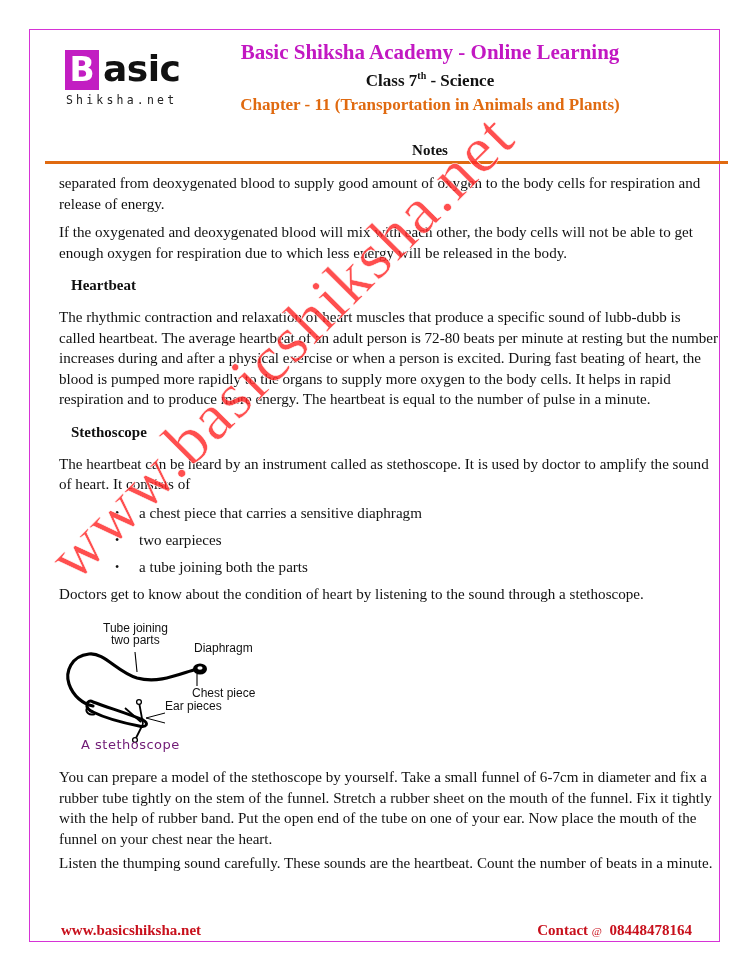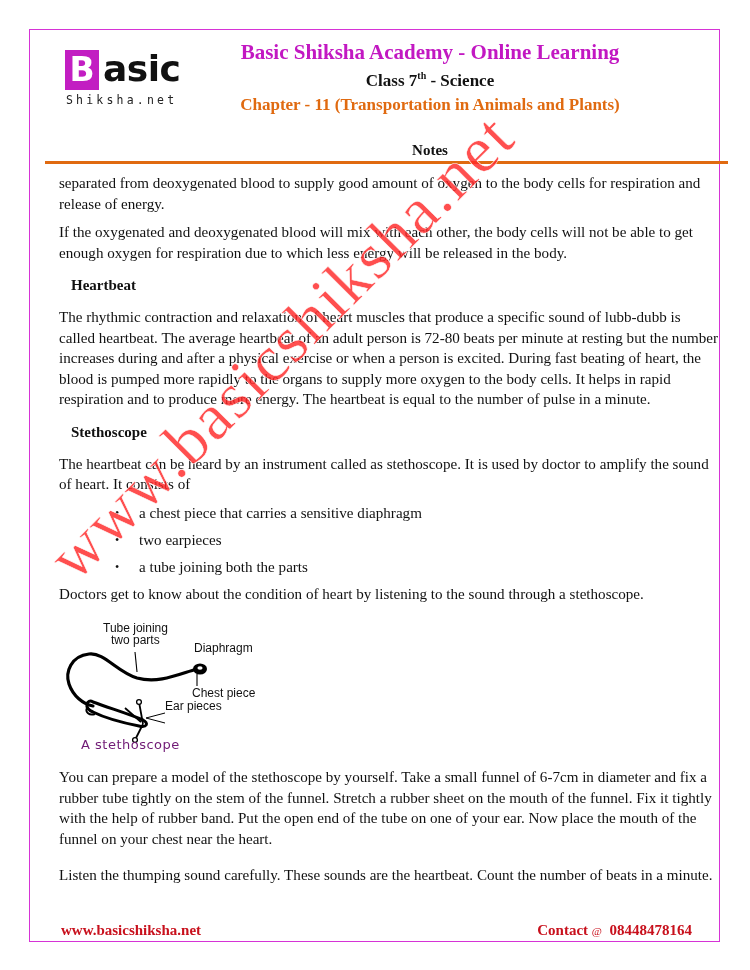--- a/index.html
+++ b/index.html
@@ -79,20 +79,20 @@
       <path d="M87 106 L 106 101 M 87 106 L 106 111" fill="none" stroke="#000" stroke-width="1"></path>
     </svg>
     <div class="fig-label" style="left:44px; top:10px;">Tube joining</div>
     <div class="fig-label" style="left:52px; top:22px;">two parts</div>
     <div class="fig-label" style="left:135px; top:30px;">Diaphragm</div>
     <div class="fig-label" style="left:133px; top:75px;">Chest piece</div>
     <div class="fig-label" style="left:106px; top:88px;">Ear pieces</div>
     <div class="fig-caption">A stethoscope</div>
   </div>
 
-  <p style="margin-bottom:16px">You can prepare a model of the stethoscope by yourself. Take a small funnel of 6-7cm in diameter and fix a rubber tube tightly on the stem of the funnel. Stretch a rubber sheet on the mouth of the funnel. Fix it tightly with the help of rubber band. Put the open end of the tube on one of your ear. Now place the mouth of the funnel on your chest near the heart.</p>
+  <p style="margin-bottom:4px">You can prepare a model of the stethoscope by yourself. Take a small funnel of 6-7cm in diameter and fix a rubber tube tightly on the stem of the funnel. Stretch a rubber sheet on the mouth of the funnel. Fix it tightly with the help of rubber band. Put the open end of the tube on one of your ear. Now place the mouth of the funnel on your chest near the heart.</p>
   <p>Listen the thumping sound carefully. These sounds are the heartbeat. Count the number of beats in a minute.</p>
 </div>
 
 <div class="watermark">www.basicshiksha.net</div>
 
 <div class="footer-left">www.basicshiksha.net</div>
 <div class="footer-right"><span>Contact </span><span class="at">@</span>&nbsp; <span>08448478164</span></div>
 
 </body></html>

